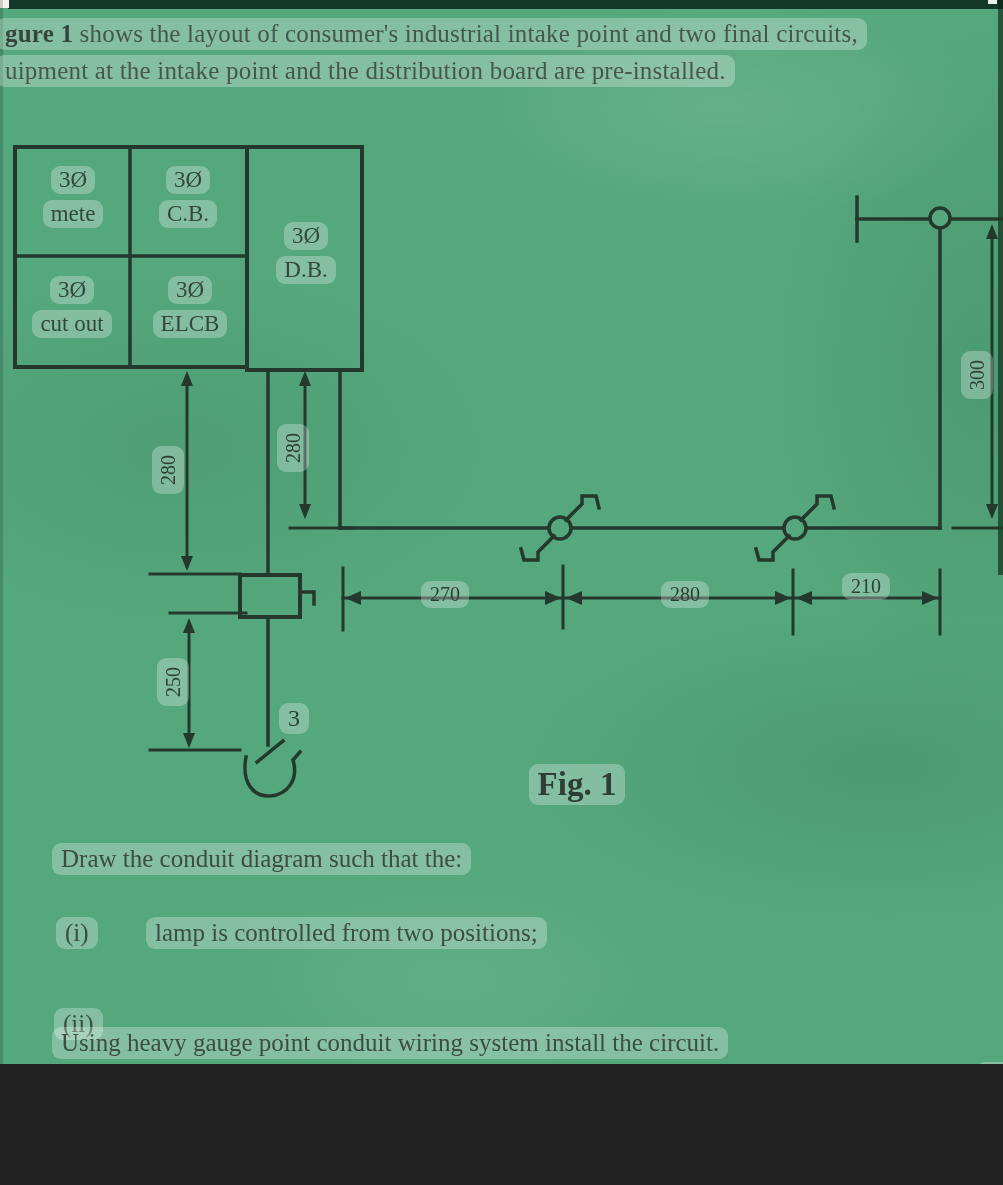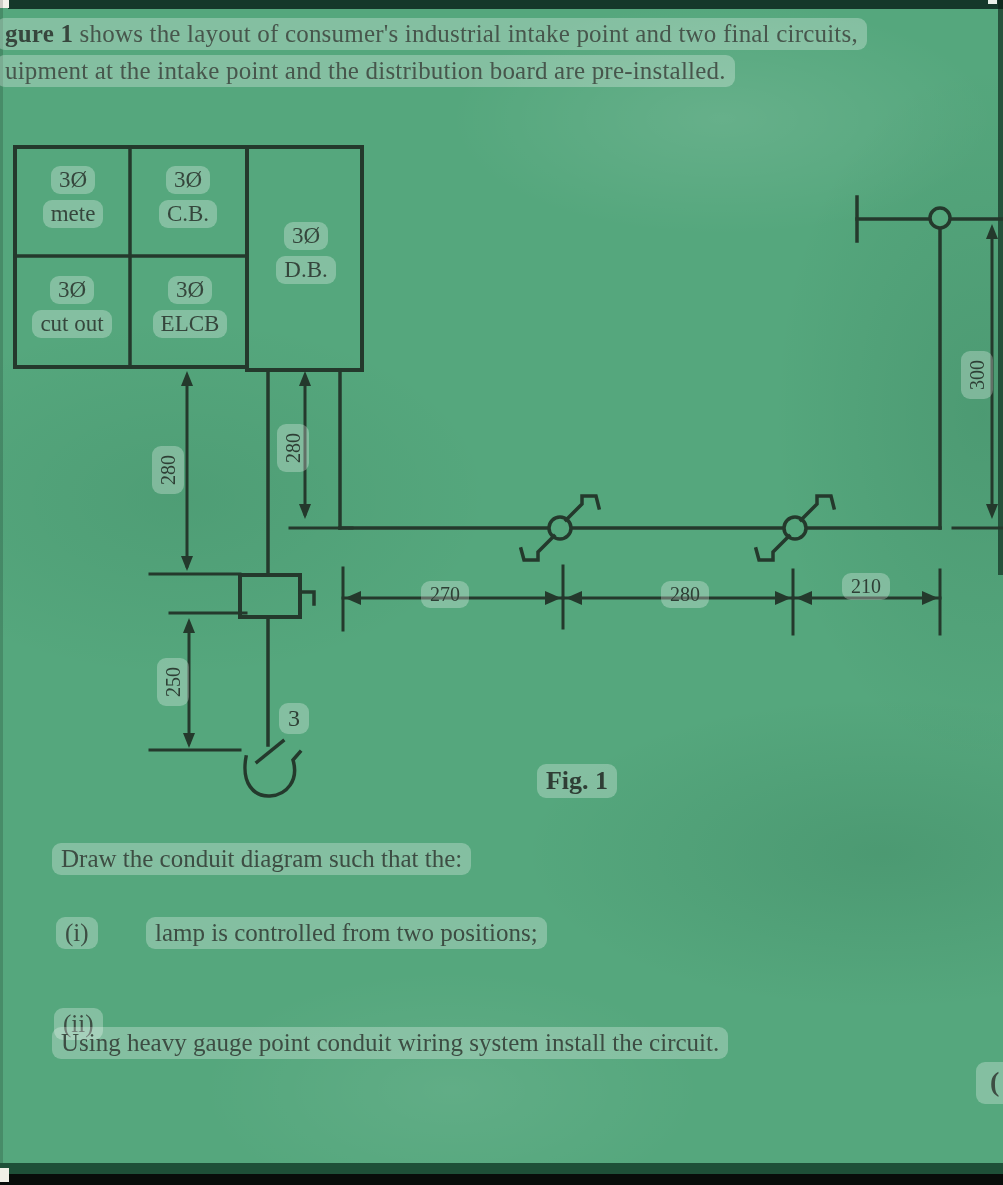--- a/index.html
+++ b/index.html
@@ -1,37 +1,37 @@
 <!DOCTYPE html>
 <html><head>
 <meta charset="utf-8">
 <style>
   html,body{margin:0;padding:0;background:#222;}
   .page{
-    position:relative;width:1003px;height:1185px;overflow:hidden;
+    position:relative;width:1003px;height:1064px;overflow:hidden;
     font-family:"Liberation Serif","DejaVu Serif",serif;
     background-color:#55a77d;
     background-image:
       radial-gradient(ellipse 420px 180px at 72% 10%, rgba(255,255,255,0.10), transparent 65%),
       radial-gradient(ellipse 520px 300px at 18% 42%, rgba(0,45,25,0.08), transparent 60%),
       radial-gradient(ellipse 600px 260px at 88% 72%, rgba(0,45,25,0.11), transparent 60%),
       radial-gradient(ellipse 420px 200px at 45% 92%, rgba(255,255,255,0.07), transparent 60%),
       radial-gradient(ellipse 300px 500px at 98% 35%, rgba(0,40,22,0.10), transparent 70%);
   }
   .abs{position:absolute;}
   .hl{display:inline-block;background:rgba(255,255,255,0.28);border-radius:9px;padding:2px 9px;}
   .intro{font-size:25px;color:#47564c;letter-spacing:0.2px;white-space:nowrap;}
   .intro b{color:#37463d;}
   .task{font-size:25px;color:#3d4d43;white-space:nowrap;}
   .cell-label{position:absolute;text-align:center;font-size:23px;color:#35463c;}
   .cell-label .ln{margin-bottom:6px;}
   .cell-label .hl{padding:1px 8px;}
   .dim{position:absolute;font-size:20px;color:#2e3f35;text-align:center;white-space:nowrap;}
   .dim.vert{width:76px;height:28px;line-height:28px;transform:rotate(-90deg);}
-  .figcap{font-size:26px;font-weight:bold;color:#2f3e35;}
+  .figcap{font-size:33px;font-weight:bold;color:#2f3e35;}
   .frag{position:absolute;left:0;width:8px;overflow:hidden;font-size:26px;font-weight:bold;color:#3d4d43;}
   svg.fig{position:absolute;left:0;top:0;}
 </style>
 </head>
 <body>
 
 <div class="page">
 
   <div class="abs" style="left:8px;top:0;width:995px;height:9px;background:#15382a;"></div>
   <div class="abs" style="left:988px;top:0;width:9px;height:4px;background:#e9efe8;"></div>

